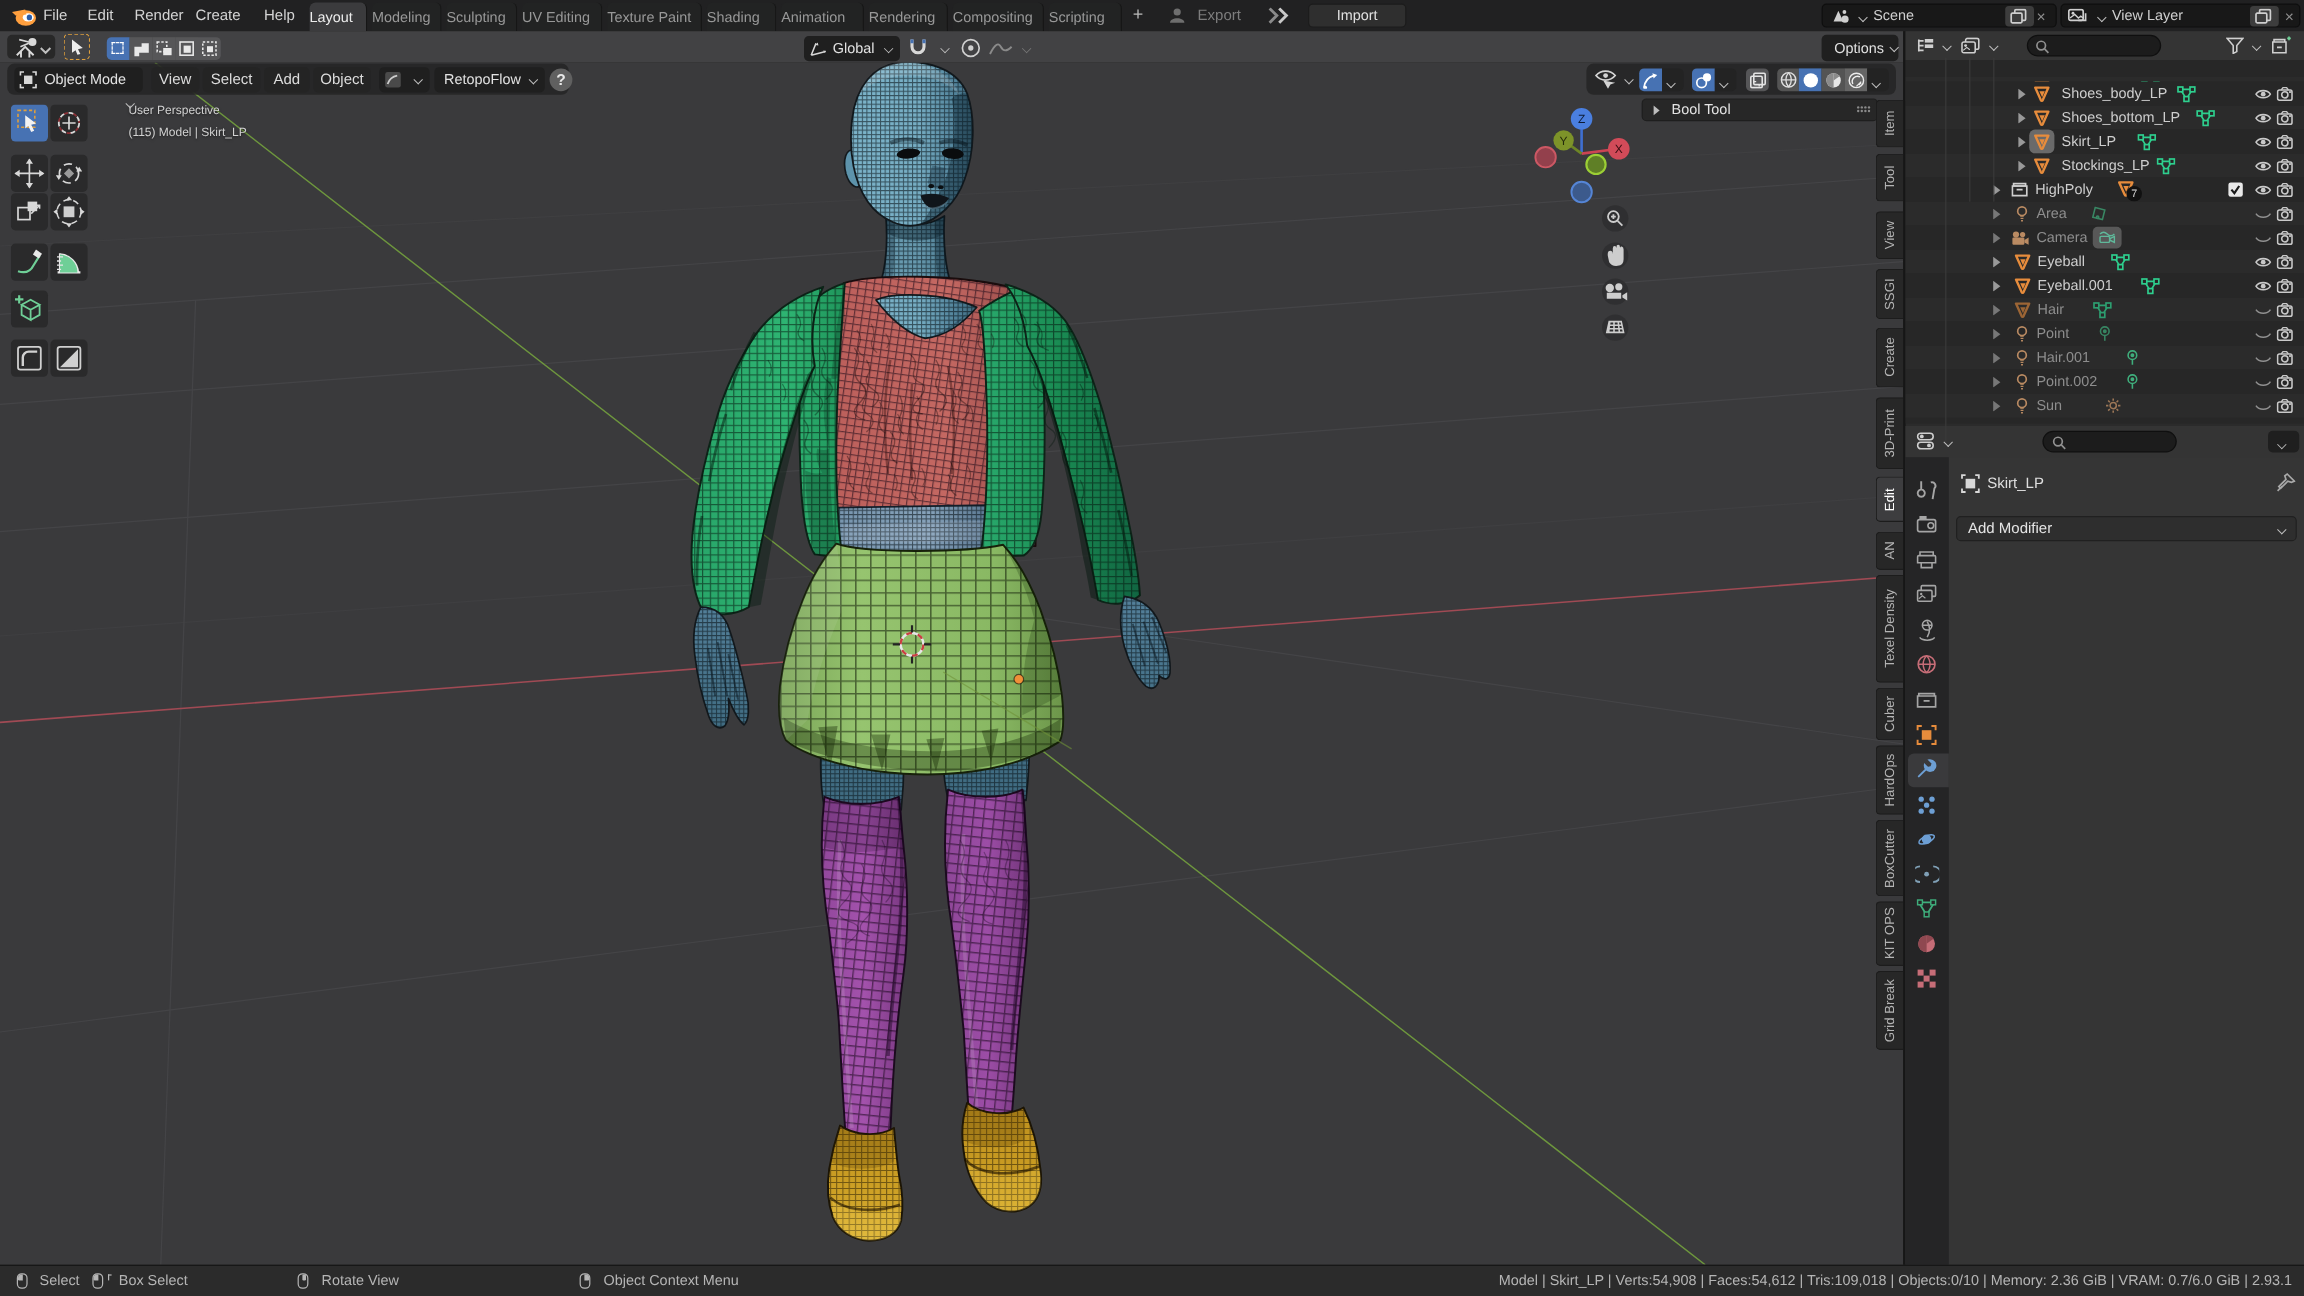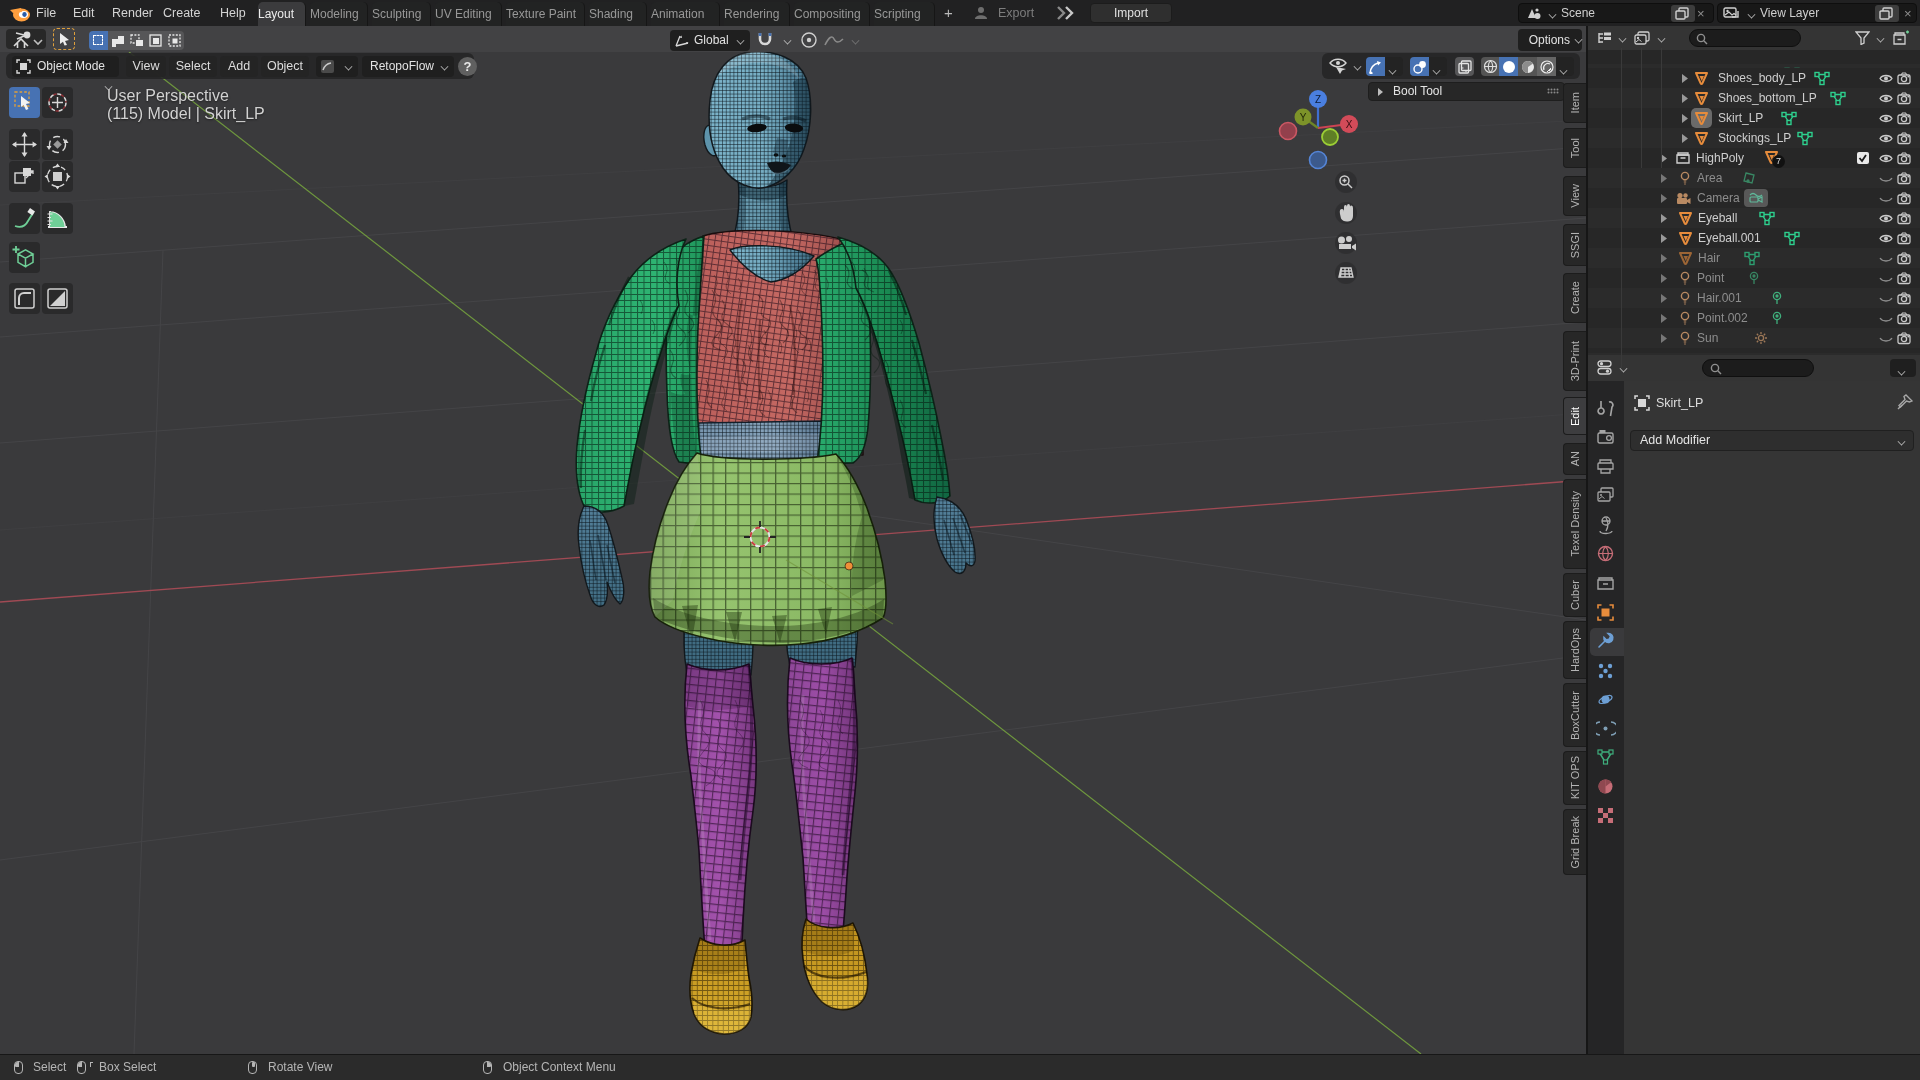--- a/index.html
+++ b/index.html
@@ -13,21 +13,21 @@
 
 #row2{position:absolute;left:0;top:26px;width:1586px;height:26px;background:#424244}
 #row3{position:absolute;left:0;top:53px;width:1586px;height:27px;background:transparent;pointer-events:none}
 #pill1{position:absolute;left:6px;top:0;width:468px;height:26px;background:rgba(38,38,38,.9);border-radius:6px}
 #pill2{position:absolute;left:1322px;top:0;width:258px;height:26px;background:rgba(38,38,38,.9);border-radius:6px}
 .hbtn{position:absolute;background:#1f1f1f;border-radius:4px;color:#e2e2e2;font-size:12px;line-height:20px}
 .hlabel{position:absolute;top:3px;height:21px;background:#242424e8;border-radius:4px;color:#dcdcdc;font-size:12.5px;line-height:21px;text-align:center}
 .chev{display:inline-block;width:7px;height:7px;border-right:1.6px solid #bfbfbf;border-bottom:1.6px solid #bfbfbf;transform:rotate(45deg) scale(.8);vertical-align:middle;margin-left:4px;margin-bottom:3px}
 
 #vp{position:absolute;left:0;top:52px;width:1586px;height:1002px;background:#3a3a3c;overflow:hidden}
-.vptext{position:absolute;color:#d2d2d2;font-size:16px;text-shadow:0 1px 2px rgba(0,0,0,.5)}
+.vptext{position:absolute;color:#d2d2d2;font-size:10px;text-shadow:0 1px 2px rgba(0,0,0,.5)}
 
 .stab{position:absolute;left:1563px;width:23px;background:#272727;border:1px solid #1c1c1c;border-right:none;border-radius:4px 0 0 4px;color:#b4b4b4;font-size:11px;display:flex;align-items:center;justify-content:center}
 .stab span{writing-mode:vertical-rl;transform:rotate(180deg);white-space:nowrap}
 .stab.act{background:#3d3d3f;color:#fff}
 
 #rightcol{position:absolute;left:1586px;top:26px;width:334px;height:1028px;background:#2b2b2b;border-left:2px solid #161616}
 #outliner{position:absolute;left:0;top:0;width:332px;height:327px;background:#272727}
 #outlhead{position:absolute;left:0;top:0;width:332px;height:24px;background:#343434}
 .orow{position:absolute;left:0;width:332px;height:20px;font-size:12px;color:#cecece;line-height:20px}
 .orow.dim{color:#8d8d8d}
@@ -1111,13 +1111,14 @@
       <div class="abs" style="left:90px;top:7px;width:3px;height:5px;border-left:1.4px solid #b5b5b5;border-top:1.4px solid #b5b5b5"></div>
  <div class="sb" style="left:99px">Box Select</div>
  <div class="mousei" style="left:248px;border-color:#b5b5b5">
         <i style="left:2.5px;width:3.5px;border-radius:1px"></i>
       </div>
  <div class="sb" style="left:268px">Rotate View</div>
  <div class="mousei r" style="left:483px">
         <i></i>
       </div>
  <div class="sb" style="left:503px">Object Context Menu</div>
+ <div class="sb" style="right:10px">Model | Skirt_LP | Verts:54,908 | Faces:54,612 | Tris:109,018 | Objects:0/10 | Memory: 2.36 GiB | VRAM: 0.7/6.0 GiB | 2.93.1</div>
 </div>
 </div>
 </body></html>

